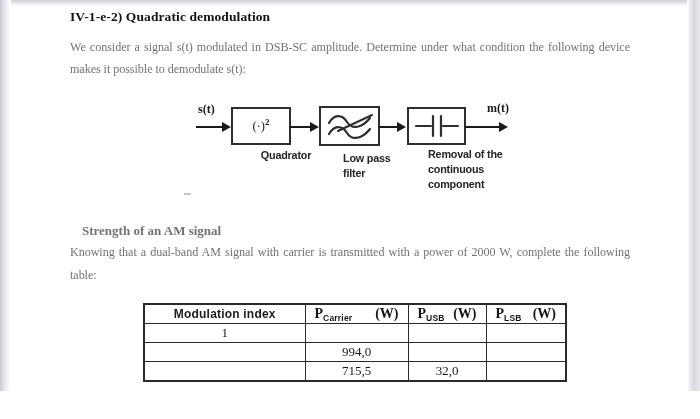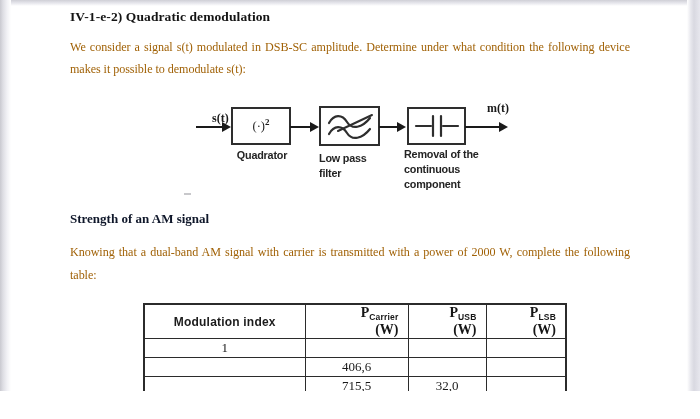--- a/index.html
+++ b/index.html
@@ -7,60 +7,60 @@
   .page{position:relative;width:700px;height:391px;background:#ffffff;overflow:hidden;}
   .edge-top{position:absolute;left:0;top:0;width:700px;height:6px;
     background:linear-gradient(to bottom,#cfcfd6 0px,#e6e6ec 3px,#ffffff 6px);}
   .edge-left{position:absolute;left:0;top:0;width:11px;height:419px;
     background:linear-gradient(to right,#c9c9d0 0px,#dedee4 3px,#f1f1f5 7px,#ffffff 11px);}
   .edge-right{position:absolute;left:687px;top:0;width:13px;height:419px;
     background:linear-gradient(to right,#ffffff 0px,#e6e6ec 4px,#d9d9e1 7px,#e7e7ee 13px);}
   .title{position:absolute;left:70px;top:9px;margin:0;
     font:700 13.5px "Liberation Serif",serif;color:#141414;letter-spacing:.1px;}
   .para{position:absolute;margin:0;width:560px;left:70px;
-    font:12.1px/22px "Liberation Serif",serif;color:#a16207;
+    font:12.1px/22px "Liberation Serif",serif;color:#737373;
     text-align:justify;letter-spacing:-0.05px;}
   .p1{top:36px;}
   .p2{top:241px;line-height:22.5px;}
-  .h2{position:absolute;left:70px;top:211px;margin:0;
-    font:700 13px "Liberation Serif",serif;color:#0f172a;}
+  .h2{position:absolute;left:70px;top:211px;margin:12px;
+    font:700 13px "Liberation Serif",serif;color:#737373;}
 
   
   .diagram{position:absolute;left:180px;top:96px;width:350px;height:102px;}
   .sig{position:absolute;font:700 12px "Liberation Serif",serif;color:#1a1a1a;}
-  .sig-in{left:32px;top:6px;margin-top:9px;}
+  .sig-in{left:18px;top:6px;}
   .sig-out{left:307px;top:5px;}
   .block{position:absolute;box-sizing:border-box;border:2px solid #2e2e2e;background:#fff;
     display:flex;align-items:center;justify-content:center;}
   .b1{left:51px;top:11px;width:60px;height:38px;}
   .b2{left:139px;top:10px;width:61px;height:40px;}
   .b3{left:227px;top:11px;width:59px;height:38px;}
   .b1sym{font:12.5px "Liberation Serif",serif;color:#1d1d1d;}
   .b1sym sup{font-size:9px;font-weight:700;}
   .aline{position:absolute;height:2px;background:#1a1a1a;top:30px;}
   .ahead{position:absolute;width:0;height:0;top:26px;
     border-left:9px solid #1a1a1a;border-top:5px solid transparent;border-bottom:5px solid transparent;}
   .l-in{left:16px;width:27px;} .h-in{left:42px;}
   .l-1{left:110px;width:21px;} .h-1{left:130px;}
   .l-2{left:199px;width:19px;} .h-2{left:217px;}
   .l-out{left:285px;width:35px;} .h-out{left:319px;}
   .cap{position:absolute;font:700 10.8px/15px "Liberation Sans",sans-serif;
-    color:#242424;letter-spacing:-0.2px;}
+    color:#242424;letter-spacing:-0.2px;margin-left:24px;}
   .cap1{left:49px;top:52px;width:66px;text-align:center;}
   .cap2{left:139px;top:55px;width:52px;}
   .cap3{left:224px;top:51px;width:88px;}
 
   
   .am-table{position:absolute;left:143px;top:303px;width:422px;
     border-collapse:collapse;table-layout:fixed;border:2px solid #2b2b2b;}
   .am-table th,.am-table td{border:1.5px solid #2b2b2b;height:18px;padding:0 2px;
     text-align:center;vertical-align:middle;overflow:hidden;margin-left:8px;}
   .th-mod{font:700 12px "Liberation Sans",sans-serif;color:#1c1c1c;letter-spacing:.2px;}
-  .phead{display:flex;justify-content:space-between;align-items:flex-end;padding:0 7px;
-    font:700 14px "Liberation Serif",serif;color:#161616;flex-direction:column;}
+  .phead{display:flex;justify-content:space-between;align-items:center;padding:0 7px;
+    font:700 14px "Liberation Serif",serif;color:#161616;}
   .phead sub{font:700 8.5px "Liberation Sans",sans-serif;vertical-align:-3px;letter-spacing:.2px;}
   .am-table td{font:13px "Liberation Serif",serif;color:#191919;}
 
   .artifact{position:absolute;background:#9a9aa0;}
   .a1{left:184px;top:193px;width:7px;height:2px;opacity:.55;}
   .a2{left:133px;top:408px;width:3px;height:3px;border-radius:50%;opacity:.5;}
 </style>
 </head>
 <body>
 
@@ -151,21 +151,21 @@
     </thead>
     <tbody>
       <tr>
         <td>1</td>
         <td></td>
         <td></td>
         <td></td>
       </tr>
       <tr>
         <td></td>
-        <td>406,6</td>
+        <td>994,0</td>
         <td></td>
         <td></td>
       </tr>
       <tr>
         <td></td>
         <td>715,5</td>
         <td>32,0</td>
         <td></td>
       </tr>
     </tbody>

